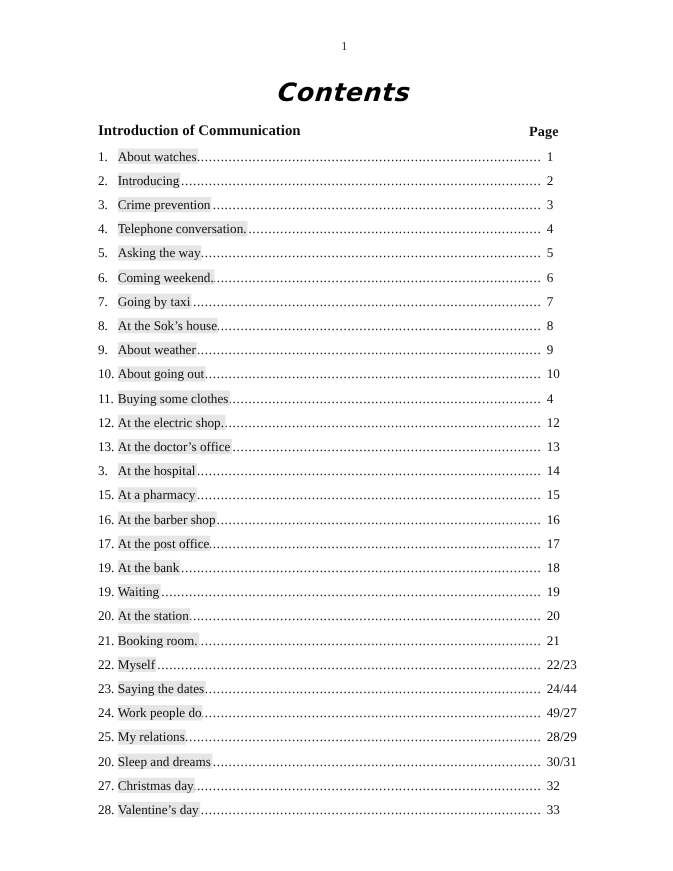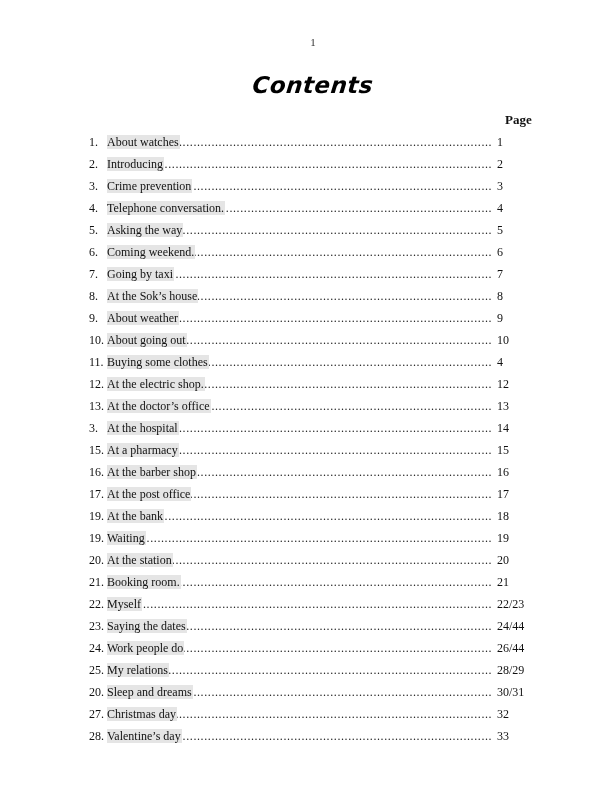--- a/index.html
+++ b/index.html
@@ -5,37 +5,38 @@
     html, body { margin: 0; padding: 0; background: #ffffff; }
     body { width: 612px; height: 792px; position: relative; overflow: hidden;
            font-family: "Liberation Serif", "DejaVu Serif", serif; color: #111; }
     .page-number { position: absolute; top: 36px; left: 0; width: 626px; text-align: center;
                    font-size: 11px; color: #333; }
     .title { position: absolute; top: 72px; left: 0; width: 626px; text-align: center;
              font-family: "DejaVu Sans", sans-serif; font-style: italic; font-weight: bold;
              font-size: 23px; letter-spacing: 0.5px; color: #000; transform: skewX(-6deg); }
     .header-row { position: absolute; top: 111px; left: 89px; width: 426px; height: 18px; }
     .section-heading { position: absolute; left: 0; top: 0; font-weight: bold; font-size: 13.5px; }
-    .page-col-heading { position: absolute; left: 416px; top: 1px; font-weight: bold; font-size: 13px; text-align: right; }
+    .page-col-heading { position: absolute; left: 392px; top: 1px; font-weight: bold; font-size: 13px; text-align: right; }
     .toc { position: absolute; top: 133px; left: 89px; width: 440px; }
     .toc-row { height: 22px; position: relative; font-size: 12px; line-height: 18px; }
     .toc-num { position: absolute; left: 0; top: 0; }
     .toc-body { position: absolute; left: 18px; top: 0; width: 384px; height: 18px; overflow: hidden; white-space: nowrap; }
     .toc-label { background: #e5e5e5; padding-right: 1px; position: relative; z-index: 1; }
     .leader { position: absolute; left: 0; right: 0; top: 0; white-space: nowrap; overflow: hidden;
               letter-spacing: 0.6px; color: #222; z-index: 0; }
     .toc-page { position: absolute; left: 408px; top: 0; }
   </style>
 </head>
 <body>
 
 <div class="page-number">1</div>
 <div class="title">Contents</div>
 
 <div class="header-row">
+  <span class="section-heading">Introduction of Communication</span>
   <span class="page-col-heading">Page</span>
 </div>
 
 <div class="toc" id="toc">
     <div class="toc-row">
       <span class="toc-num">1.</span>
       <span class="toc-body"><span class="leader">........................................................................................................................................................................................</span><span class="toc-label">About watches</span></span>
       <span class="toc-page">1</span>
     </div>
     <div class="toc-row">
@@ -144,21 +145,21 @@
       <span class="toc-page">22/23</span>
     </div>
     <div class="toc-row">
       <span class="toc-num">23.</span>
       <span class="toc-body"><span class="leader">........................................................................................................................................................................................</span><span class="toc-label">Saying the dates</span></span>
       <span class="toc-page">24/44</span>
     </div>
     <div class="toc-row">
       <span class="toc-num">24.</span>
       <span class="toc-body"><span class="leader">........................................................................................................................................................................................</span><span class="toc-label">Work people do</span></span>
-      <span class="toc-page">26/44</span>
+      <span class="toc-page">49/27</span>
     </div>
     <div class="toc-row">
       <span class="toc-num">25.</span>
       <span class="toc-body"><span class="leader">........................................................................................................................................................................................</span><span class="toc-label">My relations</span></span>
       <span class="toc-page">28/29</span>
     </div>
     <div class="toc-row">
       <span class="toc-num">20.</span>
       <span class="toc-body"><span class="leader">........................................................................................................................................................................................</span><span class="toc-label">Sleep and dreams</span></span>
       <span class="toc-page">30/31</span>

